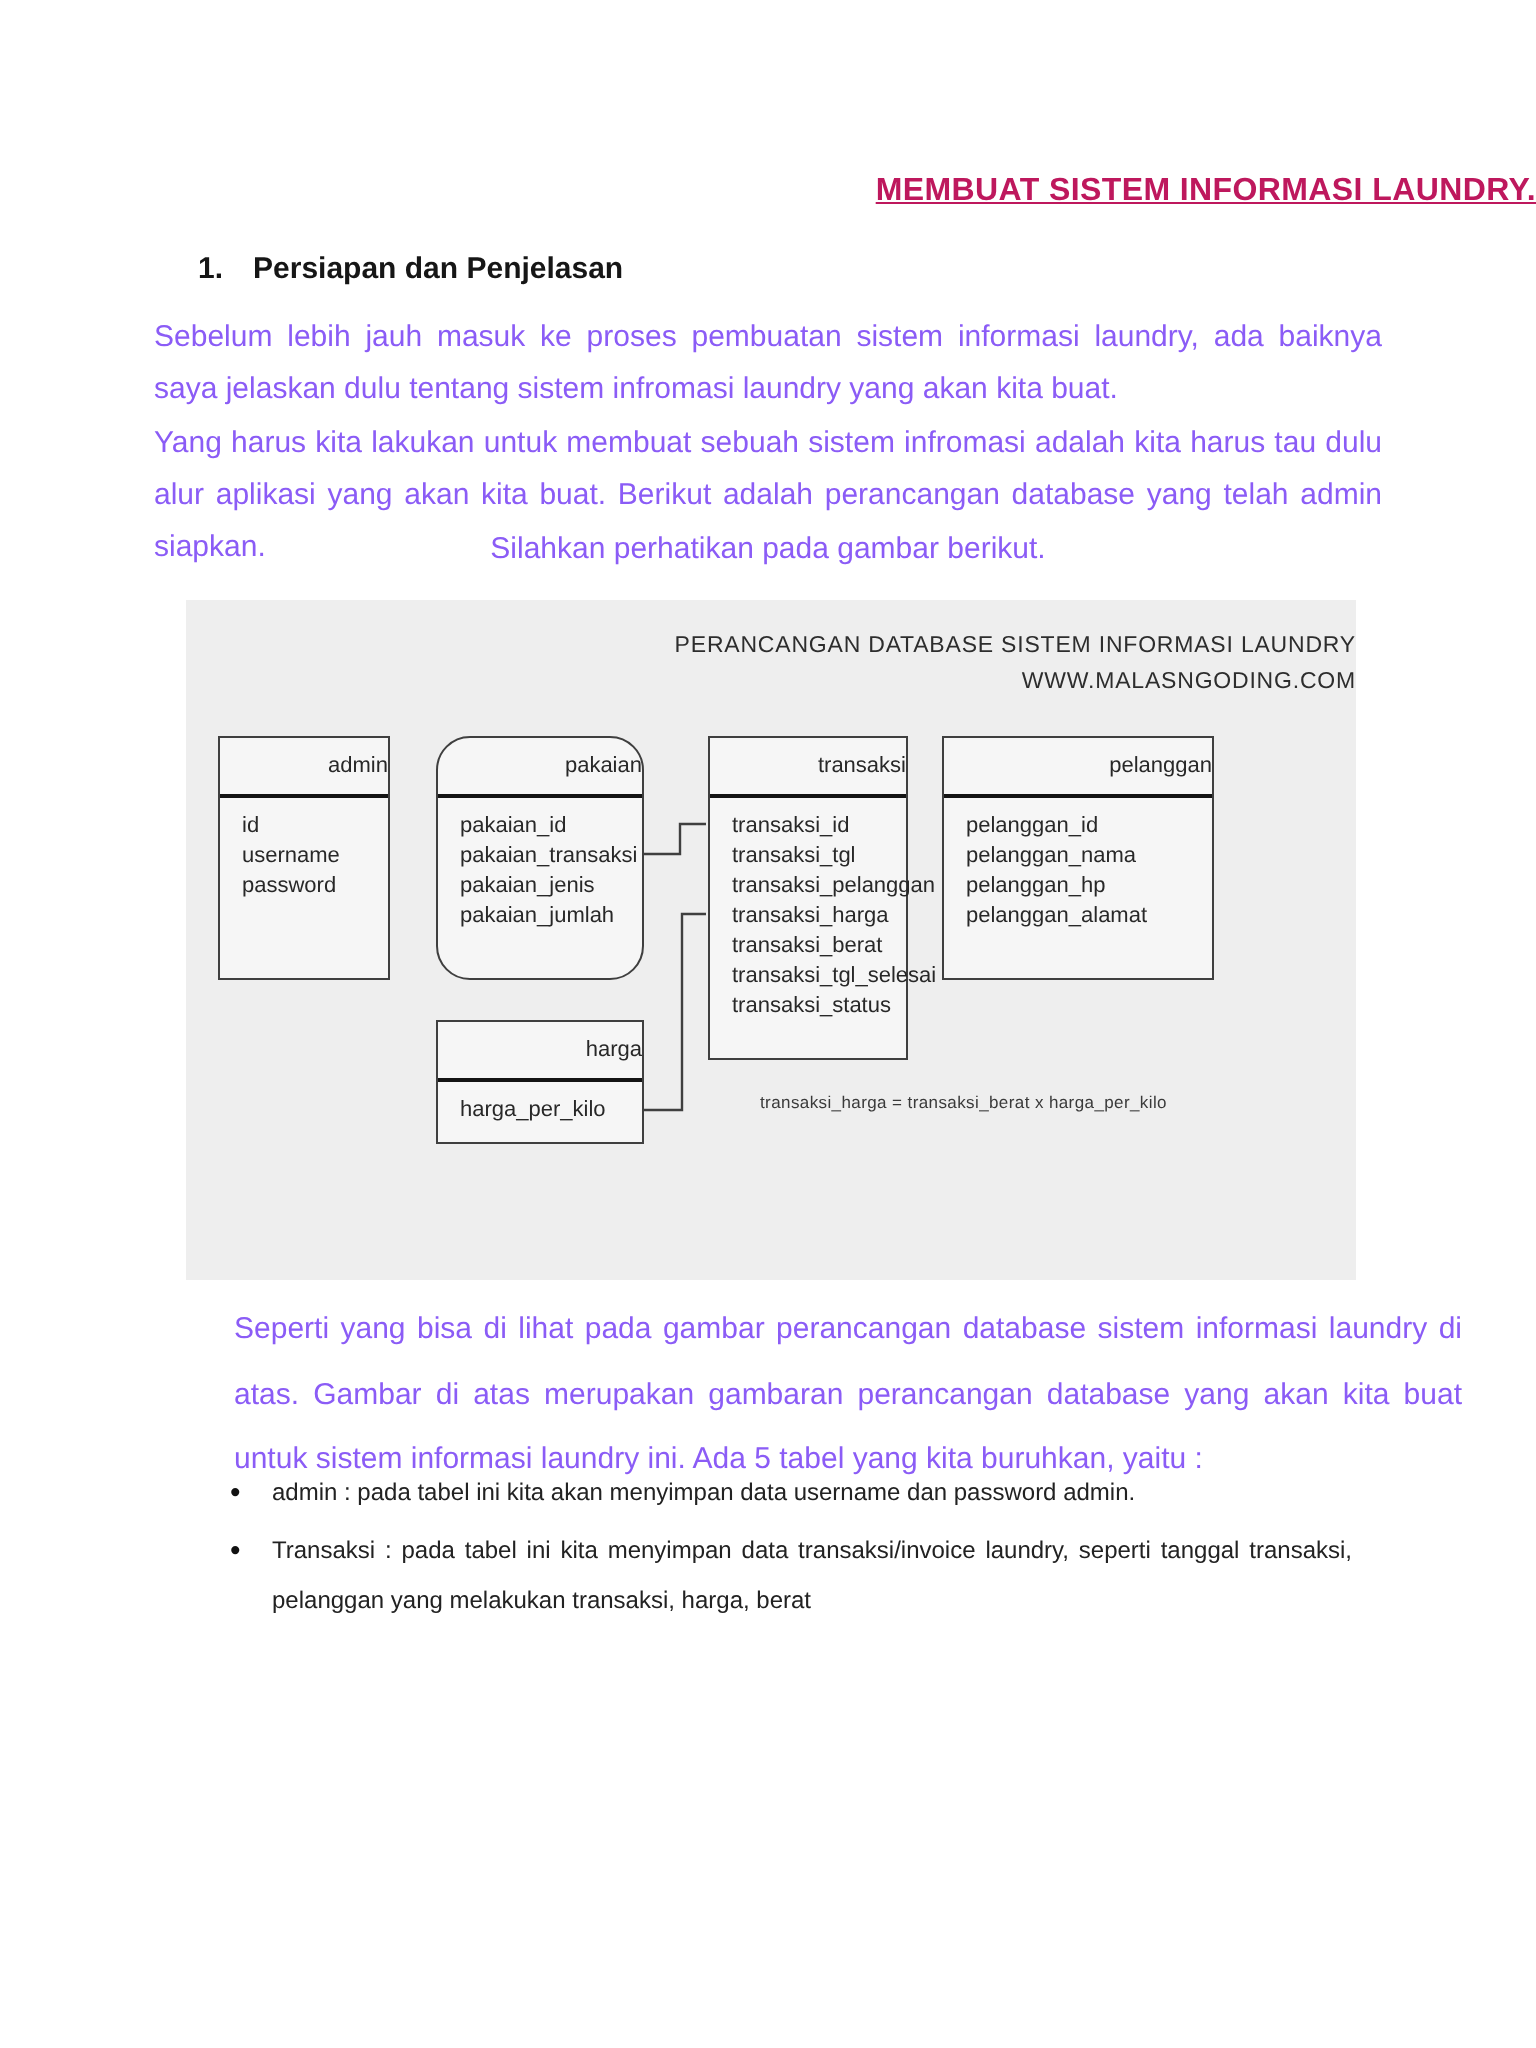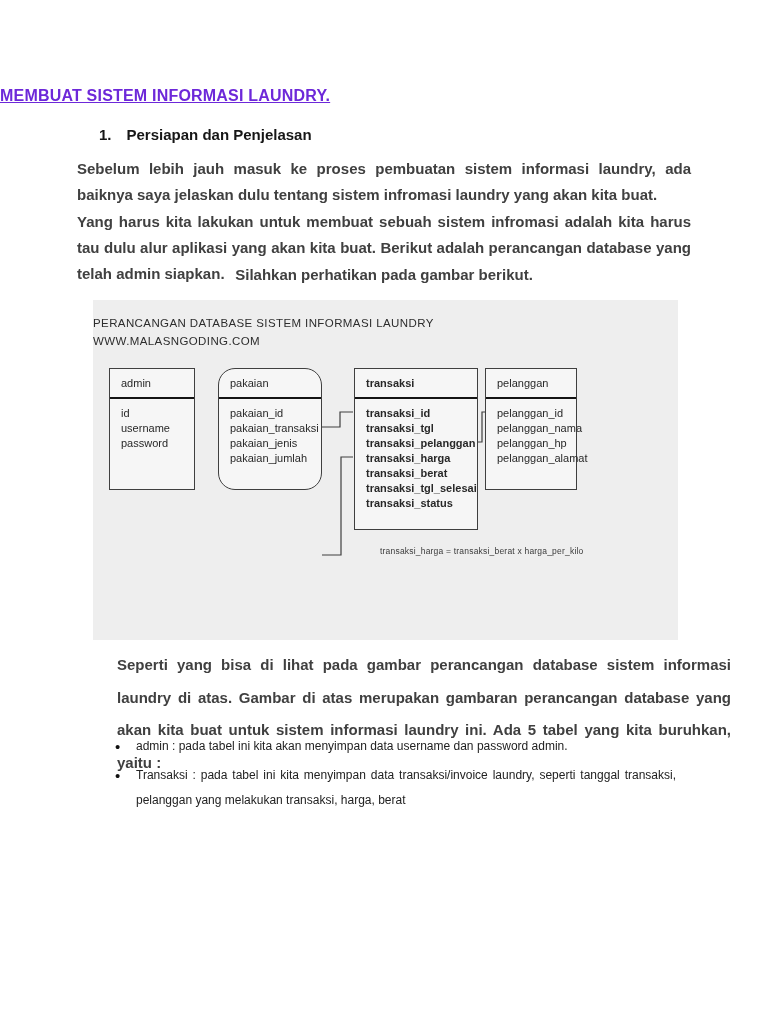--- a/index.html
+++ b/index.html
@@ -2,60 +2,60 @@
 <html><head>
 <meta charset="utf-8">
 <style>
   html,body { margin:0; padding:0; background:#ffffff; }
   .page {
     position:relative; width:768px; height:1024px; background:#ffffff;
     font-family:"Liberation Sans", sans-serif; color:#1d1d1d; overflow:hidden;
   }
 
   .doc-title {
-    position:absolute; top:87px; left:0; width:100%; text-align:left;
+    position:absolute; top:87px; left:0; width:100%; text-align:right;
     font-size:16px; font-weight:bold; text-decoration:underline;
-    letter-spacing:0.2px; color:#6d28d9;
+    letter-spacing:0.2px; color:#be185d;
   }
 
   .heading { position:absolute; top:126px; left:99px; font-size:15px; font-weight:bold; color:#161616; }
   .heading .num { display:inline-block; margin-right:15px; }
 
   .para {
     position:absolute; left:77px; width:614px;
-    font-size:15px; line-height:26px; text-align:justify; color:#404040;font-weight:bold;
+    font-size:15px; line-height:26px; text-align:justify; color:#8b5cf6;
   }
   .p1 { top:156px; }
   .p2 { top:209px; }
   .p3 { top:262px; text-align:center; }
   .p4 { top:649px; line-height:32.5px;margin-left:40px; }
 
   
   .diagram {
     position:absolute; left:93px; top:300px; width:585px; height:340px;
     background:#eeeeee;
   }
   .diagram-title {
-    position:absolute; top:14px; left:0; width:100%; text-align:left;
+    position:absolute; top:14px; left:0; width:100%; text-align:right;
     font-size:11.5px; line-height:18px; color:#2d2d2d; letter-spacing:0.4px;
   }
   .connectors { position:absolute; left:0; top:0; width:585px; height:340px; }
 
   .er { position:absolute; background:#f6f6f6; border:1px solid #3f3f3f; box-sizing:border-box; }
   .er-header {
     height:28px; line-height:28px; padding-left:11px;
-    font-size:11px; color:#282828; border-bottom:2.5px solid #141414;
+    font-size:11px; color:#282828; border-bottom:2.5px solid #141414;text-align:right;
   }
   .er-body { padding:7px 0 0 11px; font-size:11px; line-height:15px; color:#282828; }
   .er-field { display:block; white-space:nowrap; }
 
   .er-admin     { left:16px;  top:68px;  width:86px;  height:122px; }
   .er-pakaian   { left:125px; top:68px;  width:104px; height:122px;border-radius:17px; }
-  .er-transaksi { left:261px; top:68px;  width:124px; height:162px;font-weight:bold; }
-  .er-pelanggan { left:392px; top:68px;  width:92px; height:122px; }
+  .er-transaksi { left:261px; top:68px;  width:100px; height:162px; }
+  .er-pelanggan { left:378px; top:68px;  width:136px; height:122px; }
   .er-harga     { left:125px; top:210px; width:104px; height:62px; }
 
   .annotation {
     position:absolute; left:287px; top:246px;
     font-size:8.5px; color:#3a3a3a; letter-spacing:0.2px;
   }
 
   
   .bullets { position:absolute; left:136px; top:734px; width:540px; margin:0; padding:0; list-style:none; }
   .bullets li {
@@ -129,20 +129,26 @@
     <div class="er er-pelanggan">
       <div class="er-header">pelanggan</div>
       <div class="er-body">
         <span class="er-field">pelanggan_id</span>
         <span class="er-field">pelanggan_nama</span>
         <span class="er-field">pelanggan_hp</span>
         <span class="er-field">pelanggan_alamat</span>
       </div>
     </div>
 
+    <div class="er er-harga">
+      <div class="er-header">harga</div>
+      <div class="er-body">
+        <span class="er-field">harga_per_kilo</span>
+      </div>
+    </div>
 
     <div class="annotation">transaksi_harga = transaksi_berat x harga_per_kilo</div>
   </div>
 
   <div class="para p4">Seperti yang bisa di lihat pada gambar perancangan database sistem informasi laundry di atas. Gambar di atas merupakan gambaran  perancangan database yang akan kita buat untuk sistem informasi laundry ini. Ada 5 tabel yang kita buruhkan, yaitu :</div>
 
   <ul class="bullets">
     <li>admin : pada tabel ini kita akan menyimpan data username dan password admin.</li>
     <li>Transaksi : pada tabel ini kita menyimpan data transaksi/invoice laundry, seperti tanggal transaksi, pelanggan yang melakukan transaksi, harga, berat</li>
   </ul>

